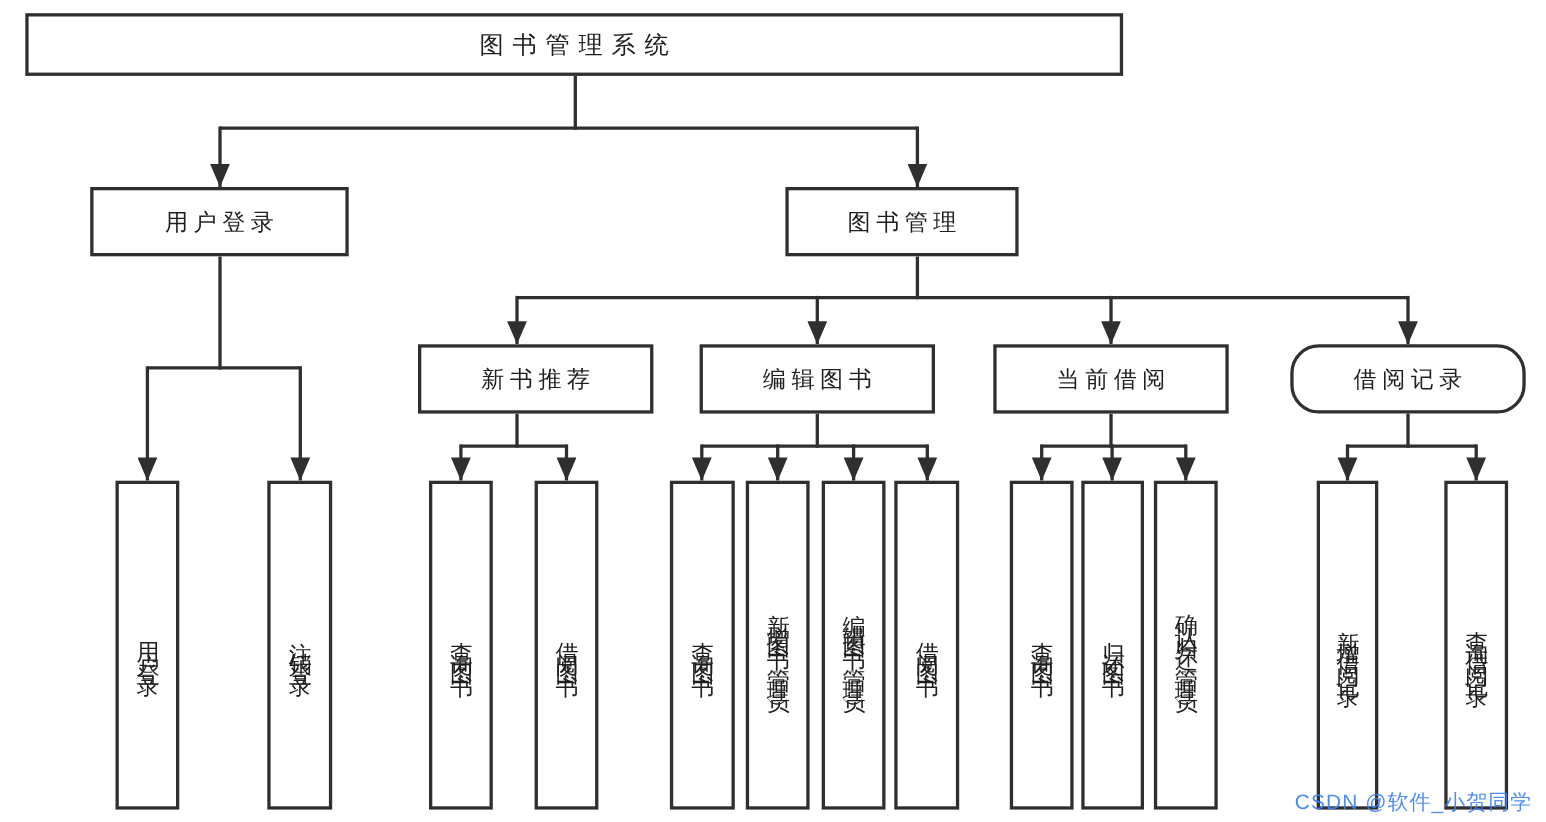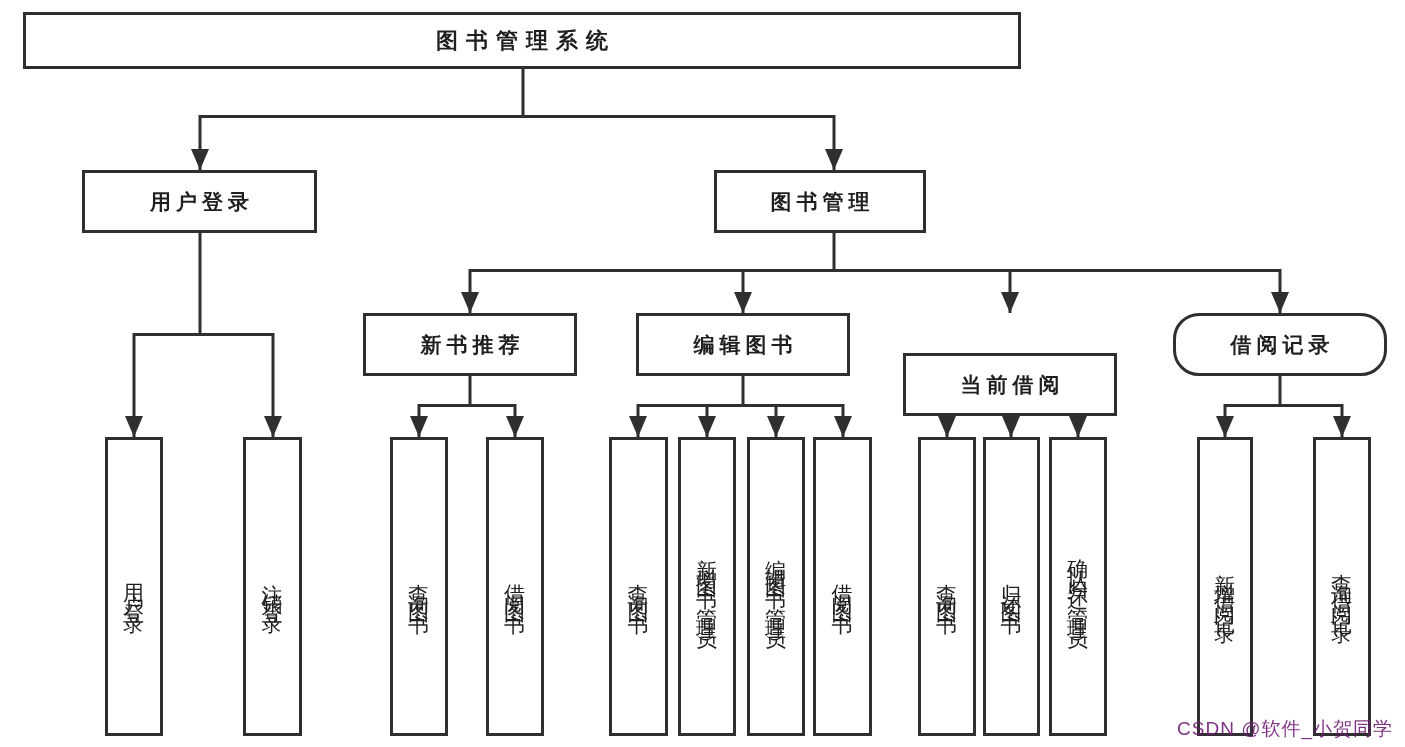--- a/index.html
+++ b/index.html
@@ -30,41 +30,40 @@
     align-items: center;
     justify-content: center;
     color: #1f1f1f;
     z-index: 2;
   }
   .hnode {
     font-size: 21px;
     letter-spacing: 5px;
     text-indent: 5px;
     white-space: nowrap;
-    font-weight: bold;
   }
   .root {
     font-size: 22px;
     letter-spacing: 8px;
     text-indent: 8px;
   }
   .vnode {
     writing-mode: vertical-rl;
     text-orientation: mixed;
     font-size: 21px;
     letter-spacing: 10px;
     line-height: 1;
   }
   .watermark {
     position: absolute;
     right: 12px;
     bottom: 5px;
     font-size: 19px;
     letter-spacing: 1px;
-    color: #701a75;
+    color: #3b82f6;
     z-index: 5;
     opacity: 0.9;
     white-space: nowrap;
   }
 </style>
 </head>
 <body>
 
 <div id="canvas">
 
@@ -130,23 +129,23 @@
         <line x1="1342" y1="404" x2="1342" y2="437" marker-end="url(#arrow)"></line>
       </g>
     </g>
   </svg>
 
   <div class="node hnode root" style="left:23px; top:12px; width:998px; height:57px;">图书管理系统</div>
 
   <div class="node hnode" style="left:82px; top:170px; width:235px; height:63px;">用户登录</div>
   <div class="node hnode" style="left:714px; top:170px; width:212px; height:63px;">图书管理</div>
 
-  <div class="node hnode" style="left:363px; top:313px; width:214px; height:63px;">新书推荐</div>
+  <div class="node hnode" style="left:380px; top:313px; width:214px; height:63px;">新书推荐</div>
   <div class="node hnode" style="left:636px; top:313px; width:214px; height:63px;">编辑图书</div>
-  <div class="node hnode" style="left:903px; top:313px; width:214px; height:63px;margin-top:40px;">当前借阅</div>
+  <div class="node hnode" style="left:903px; top:313px; width:214px; height:63px;">当前借阅</div>
   <div class="node hnode" style="left:1173px; top:313px; width:214px; height:63px;border-radius:26px;">借阅记录</div>
 
   <div class="node vnode" style="left:105px; top:437px; width:58px; height:299px;">用户登录</div>
   <div class="node vnode" style="left:243px; top:437px; width:59px; height:299px;">注销登录</div>
 
   <div class="node vnode" style="left:390px; top:437px; width:58px; height:299px;">查询图书</div>
   <div class="node vnode" style="left:486px; top:437px; width:58px; height:299px;">借阅图书</div>
 
   <div class="node vnode" style="left:609px; top:437px; width:59px; height:299px;">查询图书</div>
   <div class="node vnode" style="left:678px; top:437px; width:58px; height:299px;">新增图书（管理员）</div>

